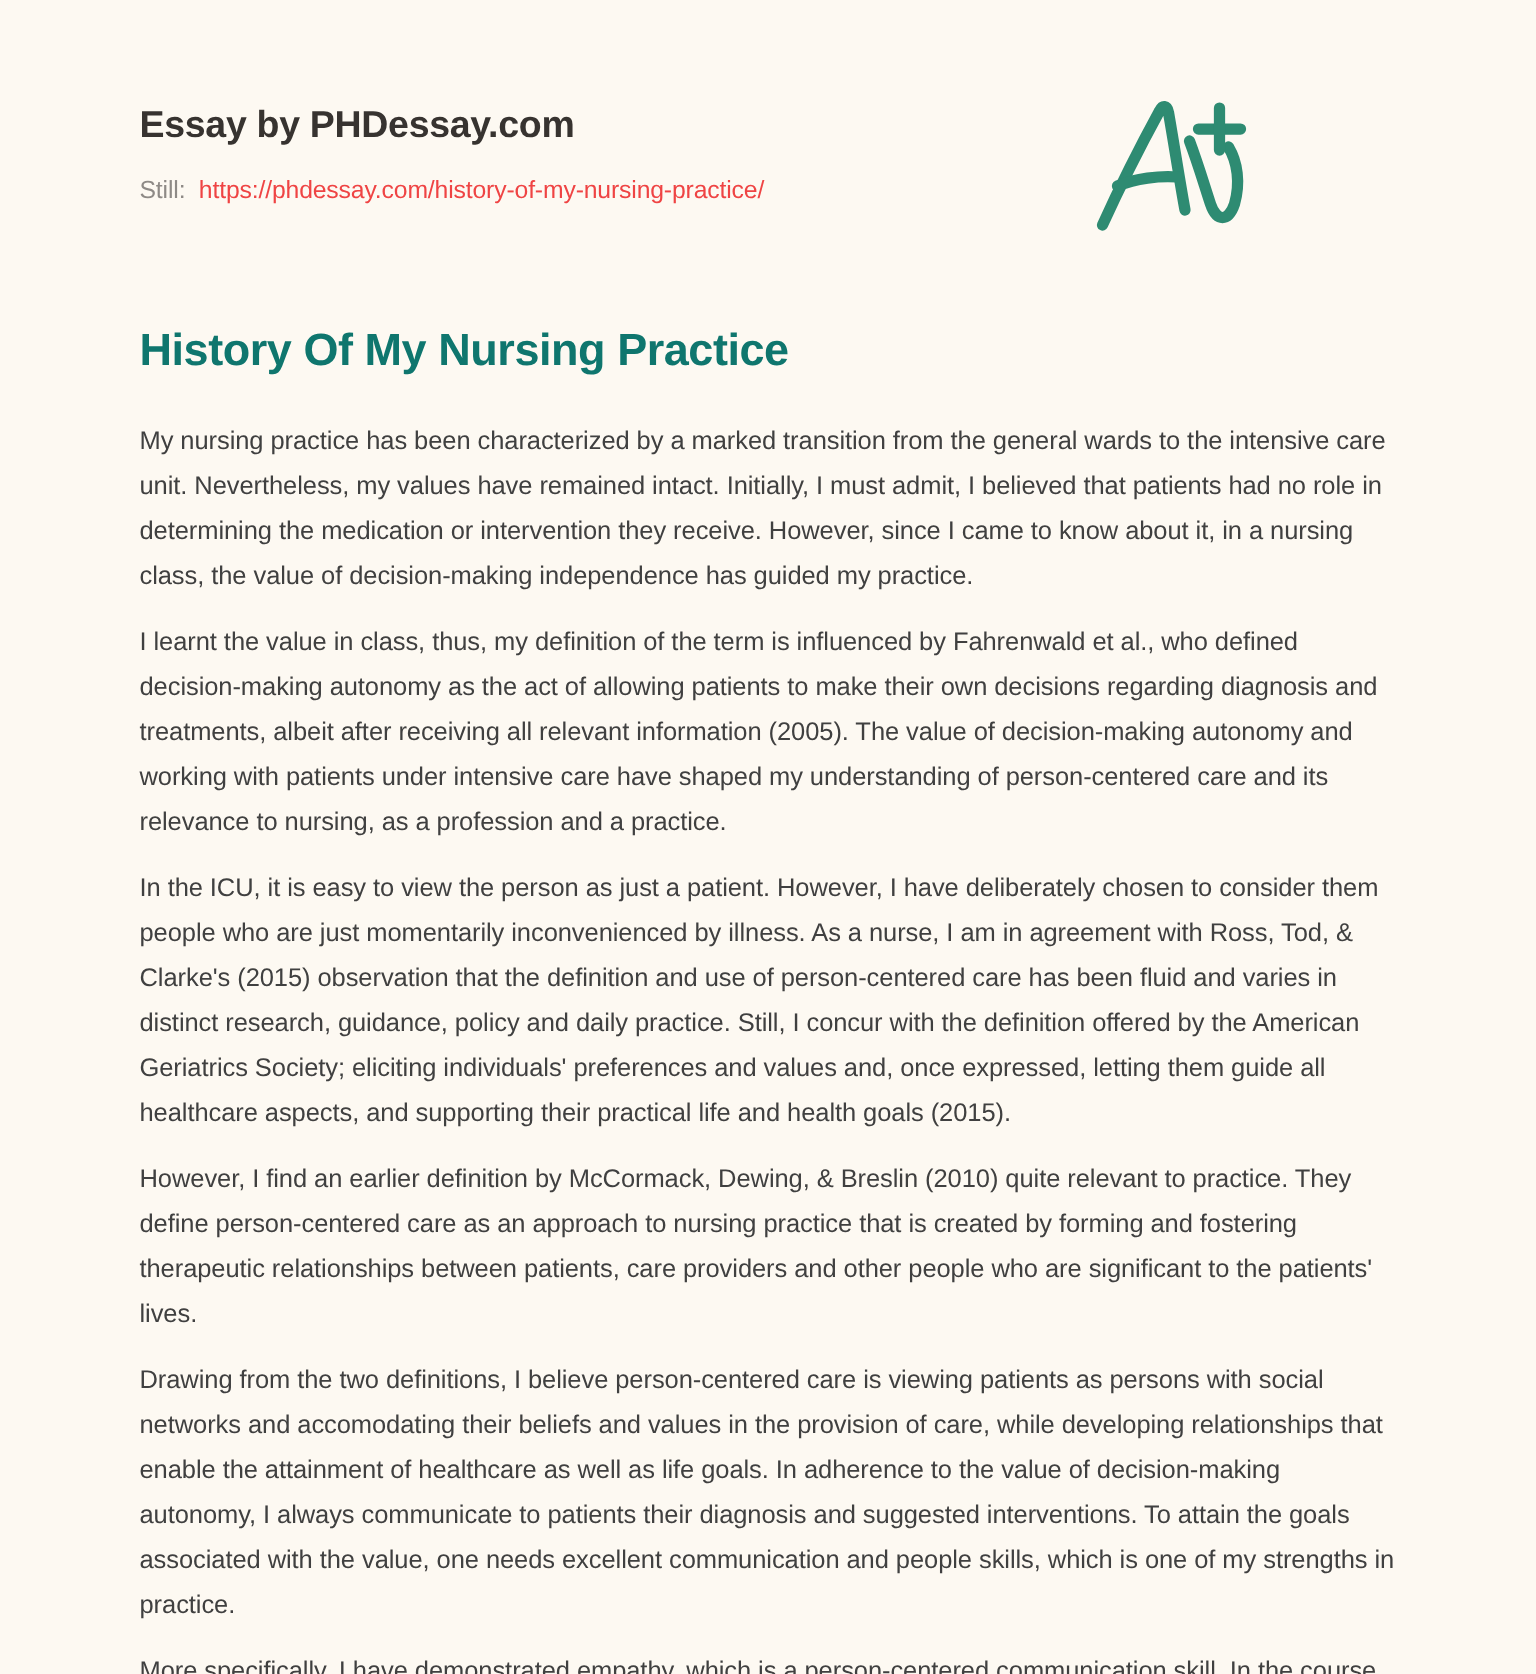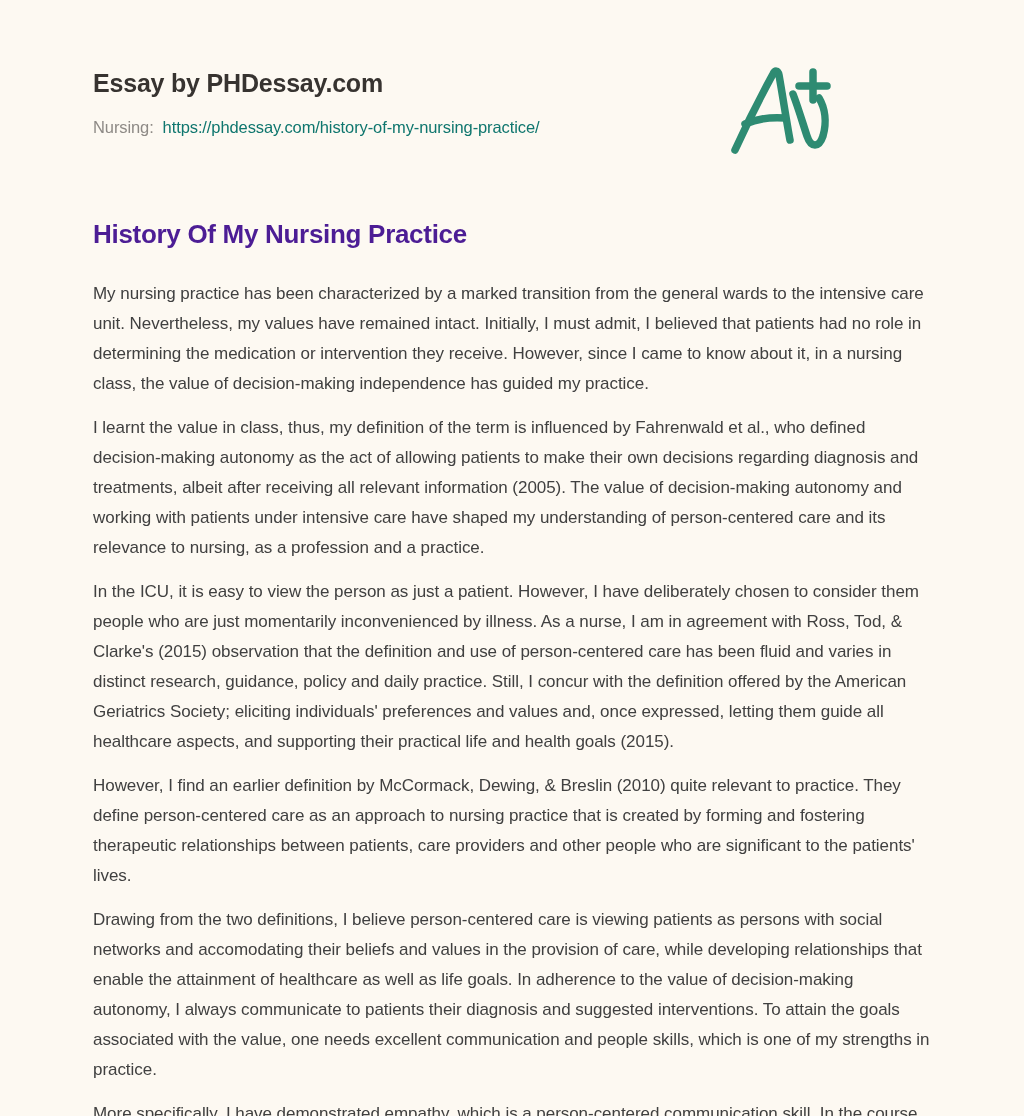--- a/index.html
+++ b/index.html
@@ -39,42 +39,42 @@
     font-size: 16.5px;
     line-height: 22px;
     color: #8e8a86;
     letter-spacing: -0.1px;
     white-space: nowrap;
   }
   .source-label {
     color: #8e8a86;
   }
   .source-url {
-    color: #0f766e;
+    color: #ef4444;
     text-decoration: none;
   }
   .logo {
     position: absolute;
     right: 93px;
     top: 62px;
     width: 115px;
     height: 100px;
   }
   .logo svg {
     display: block;
     width: 115px;
     height: 100px;
     overflow: visible;
   }
   .doc-title {
     margin: 0;
     padding-top: 78px;
-    font-size: 26px;
+    font-size: 30px;
     font-weight: bold;
-    color: #4c1d95;
+    color: #0f766e;
     letter-spacing: -0.3px;
     line-height: 36px;
   }
   .article {
     padding-top: 27px;
     width: 838px;
   }
   .article p {
     margin: 0 0 14px 0;
     font-size: 17px;
@@ -85,21 +85,21 @@
   }
 </style>
 </head>
 <body>
 
 <div class="page">
 
   <div class="header">
     <div class="brand-line">Essay by PHDessay.com</div>
     <div class="source-line">
-      <span class="source-label">Nursing:</span>
+      <span class="source-label">Still:</span>
       <span>&nbsp;</span><a class="source-url" href="#">https://phdessay.com/history-of-my-nursing-practice/</a>
     </div>
 
     <div class="logo">
       <svg viewBox="0 0 115 100" xmlns="http://www.w3.org/2000/svg" fill="none" stroke="#2e8b72" stroke-width="7.5" stroke-linecap="round" stroke-linejoin="round">
         <path d="M12 88 C22 66, 38 34, 50 12 C52 8, 55 8, 56 13 C60 36, 64 62, 67 78"></path>
         <path d="M22 62 C34 57, 50 55, 62 56"></path>
         <path d="M70 32 C76 48, 80 62, 84 74 C88 86, 96 86, 100 74 C104 60, 102 46, 96 36"></path>
         <path d="M76 24 L104 24"></path>
         <path d="M90 10 L90 38"></path>

